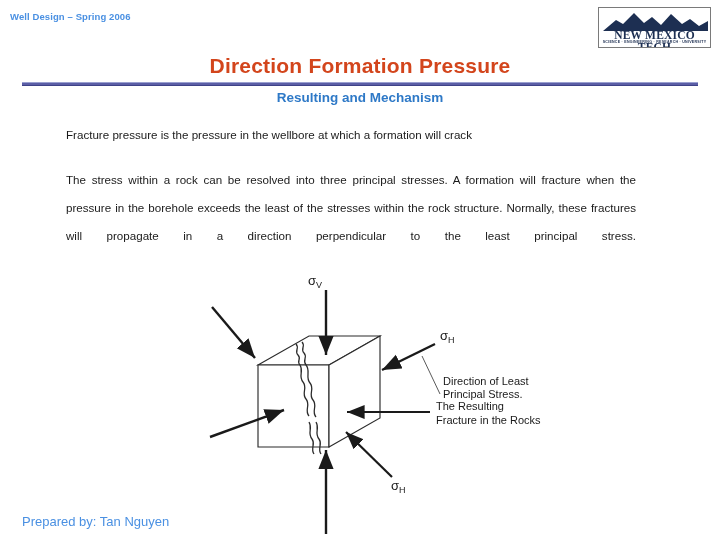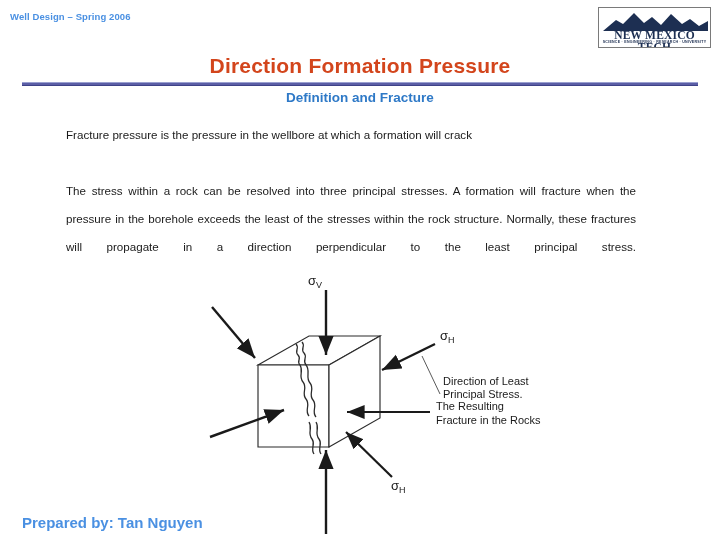--- a/index.html
+++ b/index.html
@@ -117,21 +117,21 @@
   }
   .para {
     font-size: 11.6px;
     line-height: 28px;
     color: #1a1a1a;
     text-align: justify;
     margin: 0;
   }
   .para.lead {
     text-align: left;
-    margin-bottom: 28px;
+    margin-bottom: 17px;
   }
   .para.justified {
     text-align: justify;
   }
   .para.justified::after {
     content: "";
     display: inline-block;
     width: 100%;
   }
 
@@ -152,42 +152,42 @@
   }
   .sigma-label { font-size: 13px; }
   .sigma-sub { font-size: 9px; }
   .callout-text { font-size: 11px; }
 
   
   #footer-credit {
     position: absolute;
     left: 22px;
     top: 514px;
-    font-size: 15px;
-    font-weight: bold;
+    font-size: 13px;
+    font-weight: normal;
     color: #4a90e2;
     white-space: nowrap;
   }
 </style>
 </head>
 <body>
 
 <div id="slide-header-label">Well Design – Spring 2006</div>
 
 <div id="logo">
   <svg id="logo-mountains" viewBox="0 0 105 20">
     <path d="M0 20 L13 9 L20 13 L31 2 L41 12 L49 6 L58 14 L68 3 L79 13 L87 8 L96 15 L105 10 L105 20 Z" fill="#1d2f52"></path>
   </svg>
   <div id="logo-name">NEW MEXICO TECH</div>
   <div id="logo-tagline">SCIENCE · ENGINEERING · RESEARCH · UNIVERSITY</div>
 </div>
 
 <div id="title">Direction Formation Pressure</div>
 <div id="title-rule"></div>
-<div id="subtitle">Definition and Fracture</div>
+<div id="subtitle">Resulting and Mechanism</div>
 
 <div id="body-copy">
   <p class="para lead">Fracture pressure is the pressure in the wellbore at which a formation will crack</p>
   <p class="para justified">The stress within a rock can be resolved into three principal stresses. A formation will fracture when the pressure in the borehole exceeds the least of the stresses within the rock structure. Normally, these fractures will propagate in a direction perpendicular to the least principal stress.</p>
 </div>
 
 <div id="figure">
   <svg width="420" height="268" viewBox="0 0 420 268">
     <defs>
       <marker id="ah" markerWidth="9" markerHeight="9" refX="8" refY="3.2" orient="auto" markerUnits="strokeWidth">

